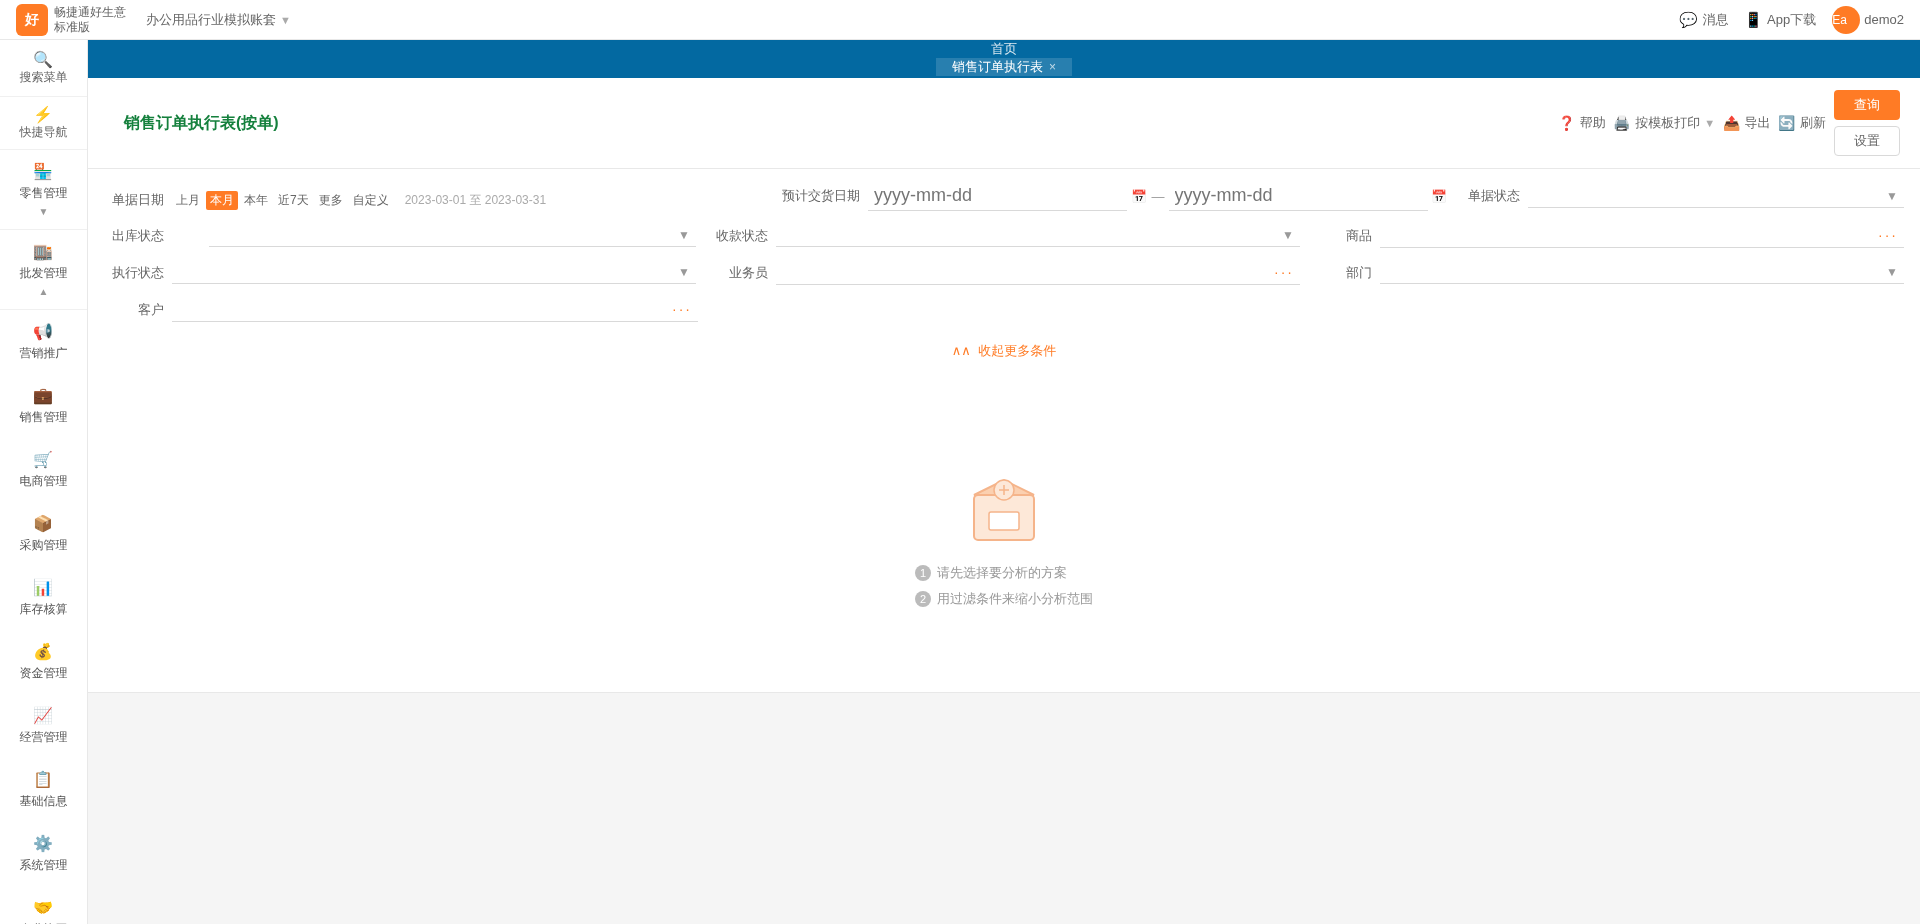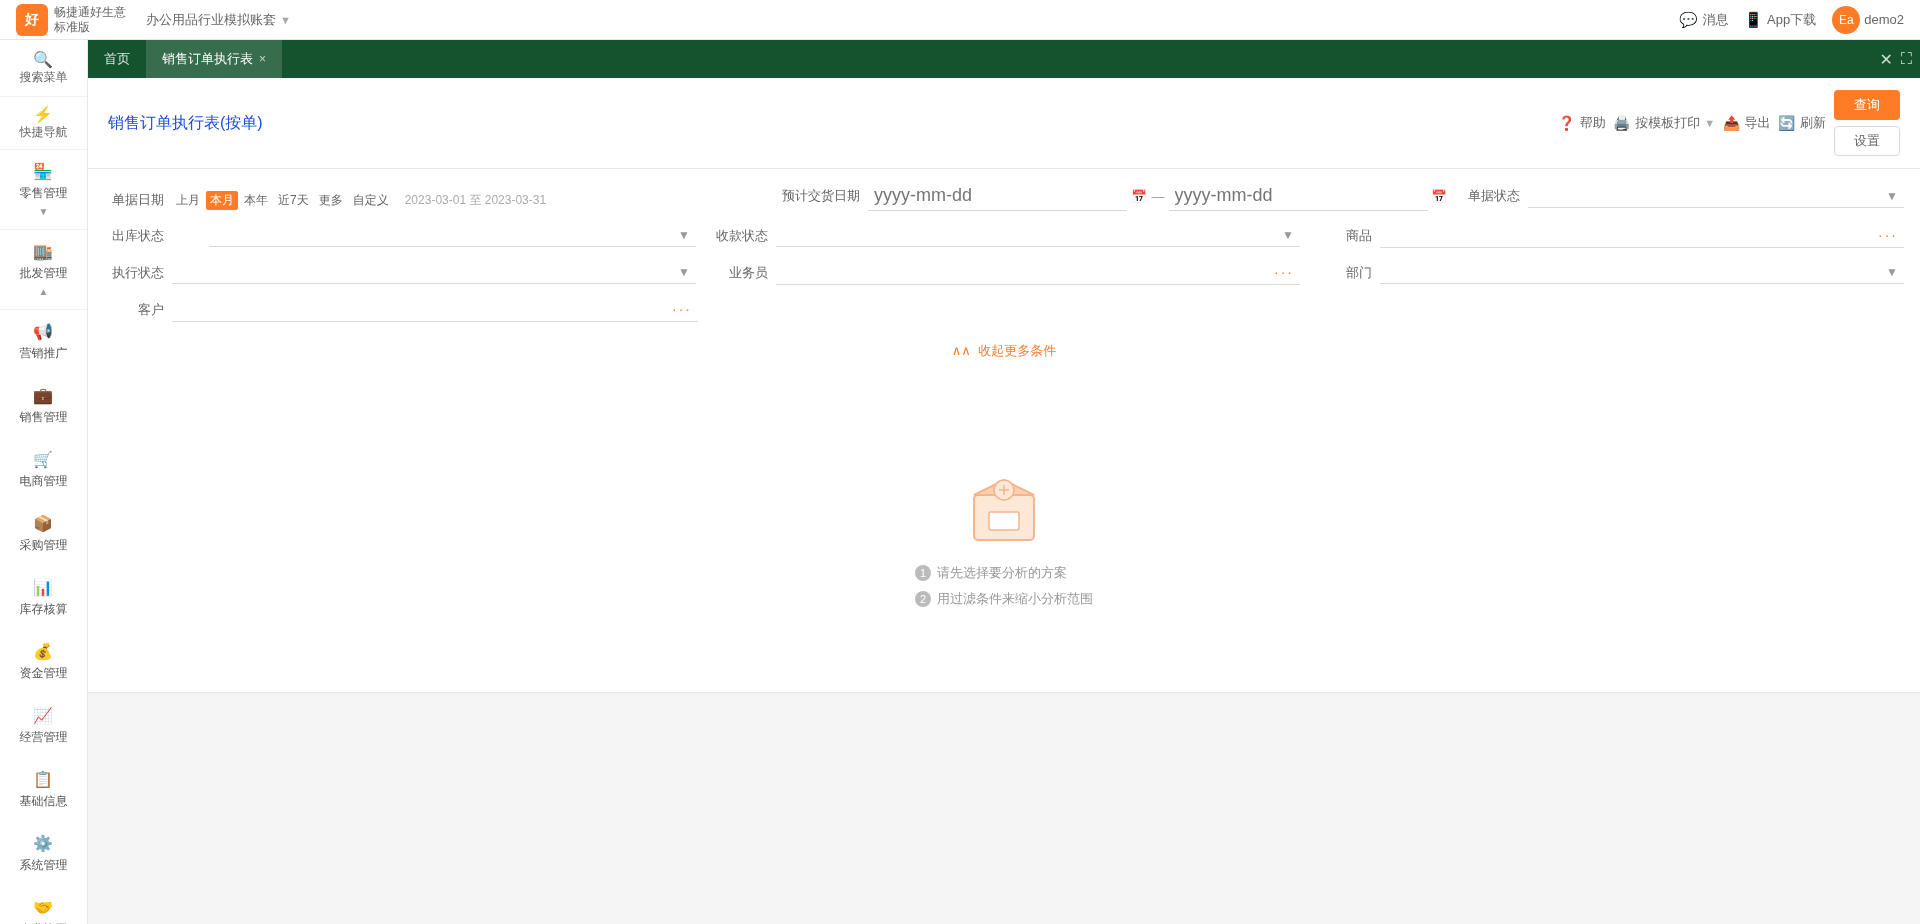--- a/index.html
+++ b/index.html
@@ -8,48 +8,48 @@
     
     .app-container { display: flex; flex-direction: column; height: 924px; width: 1920px; }
     .top-bar { display: flex; align-items: center; background: #fff; height: 40px; padding: 0 16px; border-bottom: 1px solid #e8e8e8; flex-shrink: 0; }
     .top-bar-left { display: flex; align-items: center; gap: 8px; }
     .logo-area { display: flex; align-items: center; gap: 6px; }
     .logo-icon { width: 32px; height: 32px; background: #ff7b25; border-radius: 6px; display: flex; align-items: center; justify-content: center; color: #fff; font-size: 14px; font-weight: bold; }
     .logo-text { font-size: 12px; color: #666; line-height: 1.2; }
     .breadcrumb-area { margin-left: 12px; display: flex; align-items: center; gap: 4px; color: #666; font-size: 13px; }
     .top-bar-right { margin-left: auto; display: flex; align-items: center; gap: 16px; color: #666; font-size: 13px; }
     .top-bar-right .icon-btn { display: flex; align-items: center; gap: 4px; cursor: pointer; }
-    .avatar { width: 28px; height: 28px; border-radius: 50%; background: #ff7b25; display: flex; align-items: center; justify-content: center; color: #fff; font-size: 12px; }
+    .avatar { width: 28px; height: 28px; border-radius: 50%; background: #ff7b25; display: flex; align-items: center; justify-content: flex-start; color: #fff; font-size: 12px; }
 
     
     .main-layout { display: flex; flex: 1; overflow: hidden; }
 
     
     .sidebar { width: 88px; background: #fff; border-right: 1px solid #e8e8e8; display: flex; flex-direction: column; overflow-y: auto; flex-shrink: 0; }
     .sidebar-search { padding: 10px 8px; border-bottom: 1px solid #f0f0f0; text-align: center; color: #666; font-size: 12px; cursor: pointer; }
     .sidebar-nav { padding: 8px 0; border-bottom: 1px solid #f0f0f0; text-align: center; color: #666; font-size: 12px; cursor: pointer; }
     .sidebar-item { padding: 12px 4px; text-align: center; color: #555; font-size: 12px; cursor: pointer; display: flex; flex-direction: column; align-items: center; gap: 4px; }
     .sidebar-item.has-sub { position: relative; }
     .sidebar-item .arrow { font-size: 10px; color: #999; }
     .sidebar-group { border-bottom: 1px solid #f0f0f0; }
 
     
-    .tab-bar { background: #14532d; display: flex; align-items: center; height: 38px; padding: 0; flex-shrink: 0; }
+    .tab-bar { background: #0369a1; display: flex; align-items: center; height: 38px; padding: 0; flex-shrink: 0; flex-direction: column; }
     .tab-item { display: flex; align-items: center; gap: 6px; padding: 0 16px; height: 38px; color: #fff; font-size: 13px; cursor: pointer; opacity: 0.85; }
     .tab-item.active { background: rgba(255,255,255,0.15); opacity: 1; justify-content: flex-end; }
     .tab-close { font-size: 12px; opacity: 0.7; }
     .tab-bar-right { margin-left: auto; display: flex; align-items: center; padding-right: 8px; gap: 8px; }
     .tab-bar-btn { color: #fff; opacity: 0.8; cursor: pointer; font-size: 16px; }
 
     
     .content-area { flex: 1; overflow-y: auto; background: #f5f5f5; }
 
     
     .page-header { background: #fff; padding: 12px 20px; display: flex; align-items: center; justify-content: space-between; border-bottom: 1px solid #e8e8e8; }
-    .page-title { font-size: 16px; font-weight: normal; color: #1d4ed8; }
+    .page-title { font-size: 16px; font-weight: bold; color: #15803d; margin-left: 16px; }
     .page-action-btn { display: flex; align-items: center; gap: 4px; color: #666; font-size: 13px; cursor: pointer; }
     .query-btn { background: #ff7b25; color: #fff; border: none; padding: 6px 20px; border-radius: 4px; font-size: 13px; cursor: pointer; }
     .set-btn { background: #fff; color: #666; border: 1px solid #d9d9d9; padding: 5px 16px; border-radius: 4px; font-size: 13px; cursor: pointer; margin-top: 4px; }
 
     
     .filter-area { background: #fff; border-bottom: 1px solid #e8e8e8; display: flex; }
     .filter-sidebar { width: 260px; border-right: 1px solid #e8e8e8; flex-shrink: 0; padding: 12px; }
     .filter-sidebar-header { display: flex; align-items: center; justify-content: space-between; margin-bottom: 8px; }
     .filter-sidebar-title { font-size: 13px; color: #333; }
     .filter-sidebar-icons { display: flex; gap: 6px; align-items: center; }

